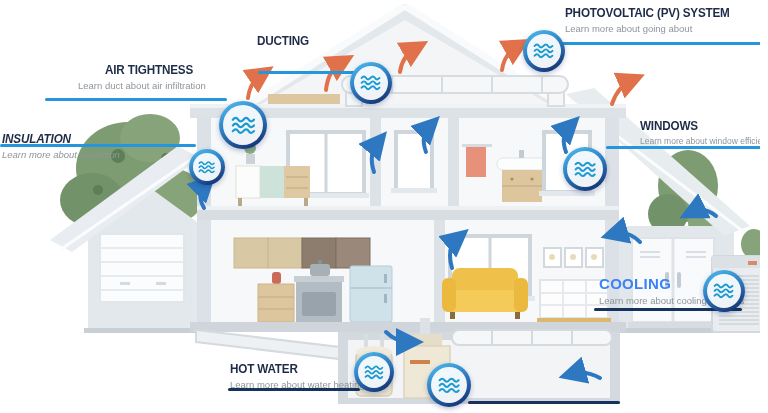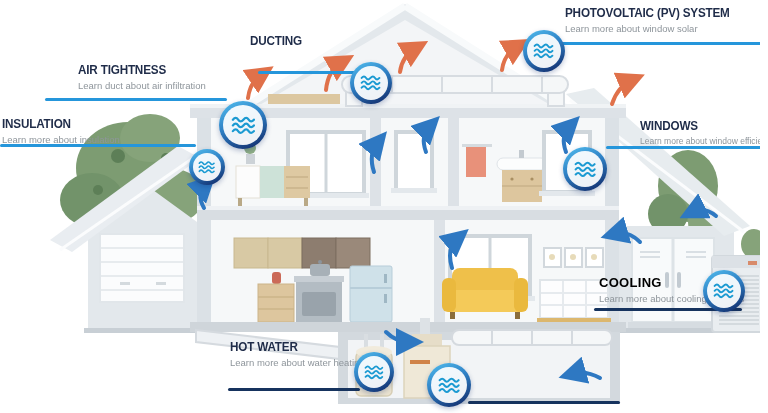--- a/index.html
+++ b/index.html
@@ -14,30 +14,30 @@
   .callout-title{
     font-family:"Liberation Sans",sans-serif;font-weight:800;font-size:13px;
     line-height:1.05;color:#1f2c49;letter-spacing:-0.2px;white-space:nowrap;
     transform:scaleX(.9);transform-origin:left top;
   }
   .callout-sub{
     font-family:"Liberation Sans",sans-serif;font-weight:400;font-size:9.5px;
     color:#8e959b;margin-top:3px;white-space:nowrap;
   }
   .c-cooling .callout-title,.c-heating .callout-title{
-    font-weight:600;font-size:13px;color:#000000;letter-spacing:.3px;transform:none;
+    font-weight:600;font-size:15px;color:#3b82f6;letter-spacing:.3px;transform:none;
   }
   .c-windows .callout-sub{font-size:8.5px;}
   .c-pv{left:565px;top:6px;}
-  .c-ducting{left:250px;top:34px;}
-  .c-air{left:78px;top:63px;}
-  .c-insulation{left:2px;top:117px;}
+  .c-ducting{left:257px;top:34px;}
+  .c-air{left:78px;top:63px;text-align:right;}
+  .c-insulation{left:2px;top:132px;font-style:italic;}
   .c-windows{left:640px;top:119px;}
   .c-cooling{left:599px;top:276px;}
-  .c-hotwater{left:230px;top:340px;}
+  .c-hotwater{left:230px;top:362px;}
   .c-heating{left:477px;top:369px;}
 
   
   .lead{position:absolute;height:3px;background:#2596db;border-radius:2px;z-index:4;}
   .l-pv{left:560px;top:42px;width:208px;}
   .l-ducting{left:258px;top:71px;width:100px;}
   .l-air{left:45px;top:98px;width:182px;}
   .l-insulation{left:0;top:144px;width:196px;}
   .l-windows{left:606px;top:146px;width:162px;}
   .l-cooling{left:594px;top:308px;width:148px;background:#16335e;}
@@ -318,21 +318,21 @@
   <div class="lead l-ducting"></div>
   <div class="lead l-air"></div>
   <div class="lead l-insulation"></div>
   <div class="lead l-windows"></div>
   <div class="lead l-cooling"></div>
   <div class="lead l-hotwater"></div>
   <div class="lead l-heating"></div>
 
   <div class="callout c-pv">
     <div class="callout-title">PHOTOVOLTAIC (PV) SYSTEM</div>
-    <div class="callout-sub">Learn more about window solar</div>
+    <div class="callout-sub">Learn more about going about</div>
   </div>
   <div class="callout c-ducting">
     <div class="callout-title">DUCTING</div>
   </div>
   <div class="callout c-air">
     <div class="callout-title">AIR TIGHTNESS</div>
     <div class="callout-sub">Learn duct about air infiltration</div>
   </div>
   <div class="callout c-insulation">
     <div class="callout-title">INSULATION</div>

